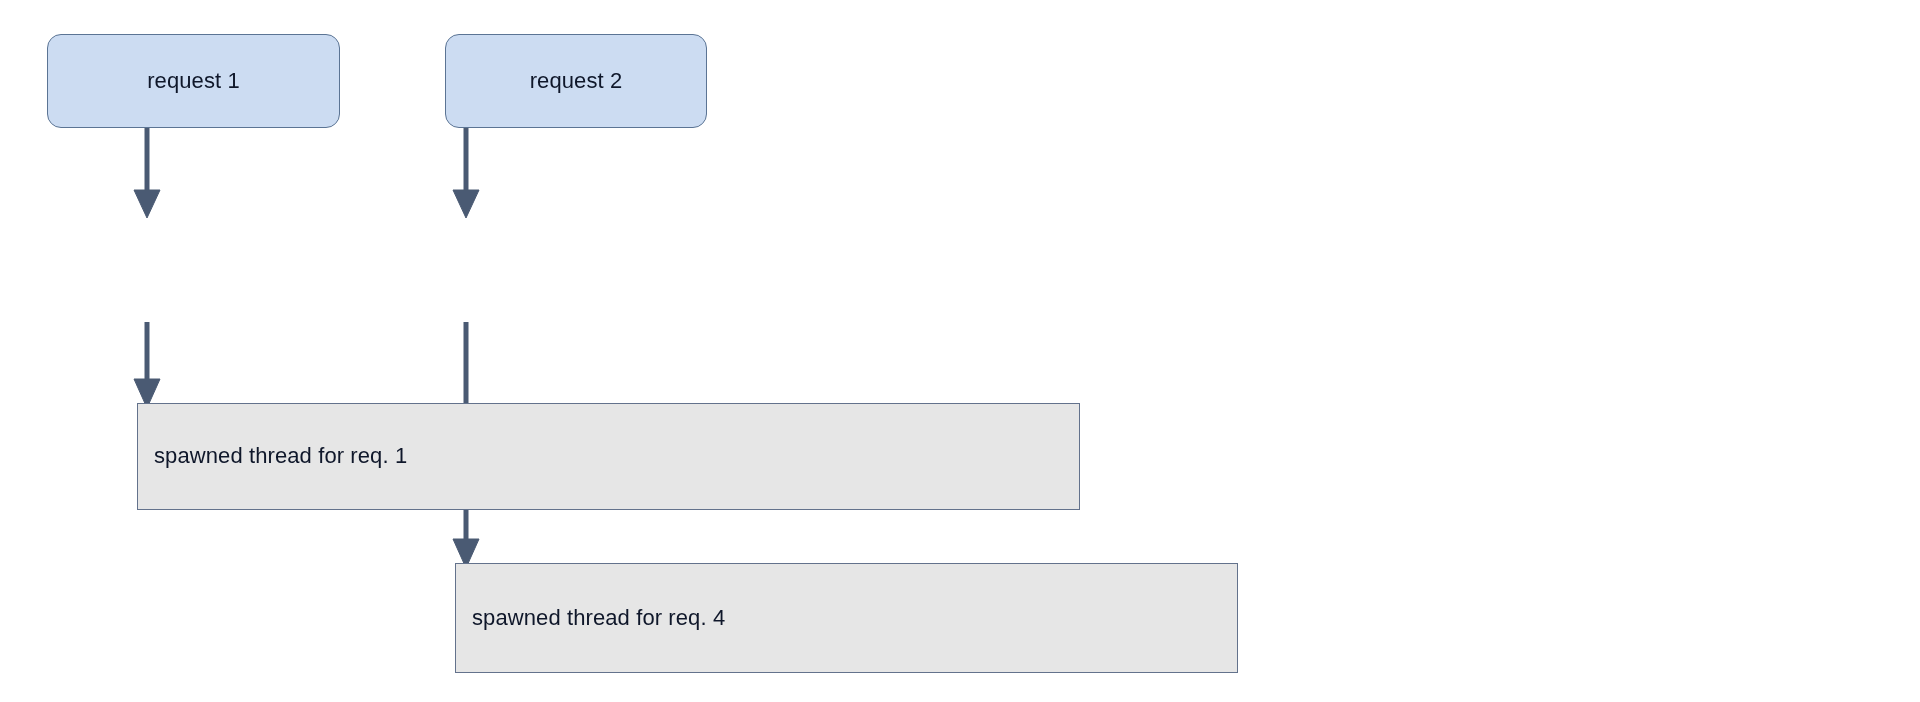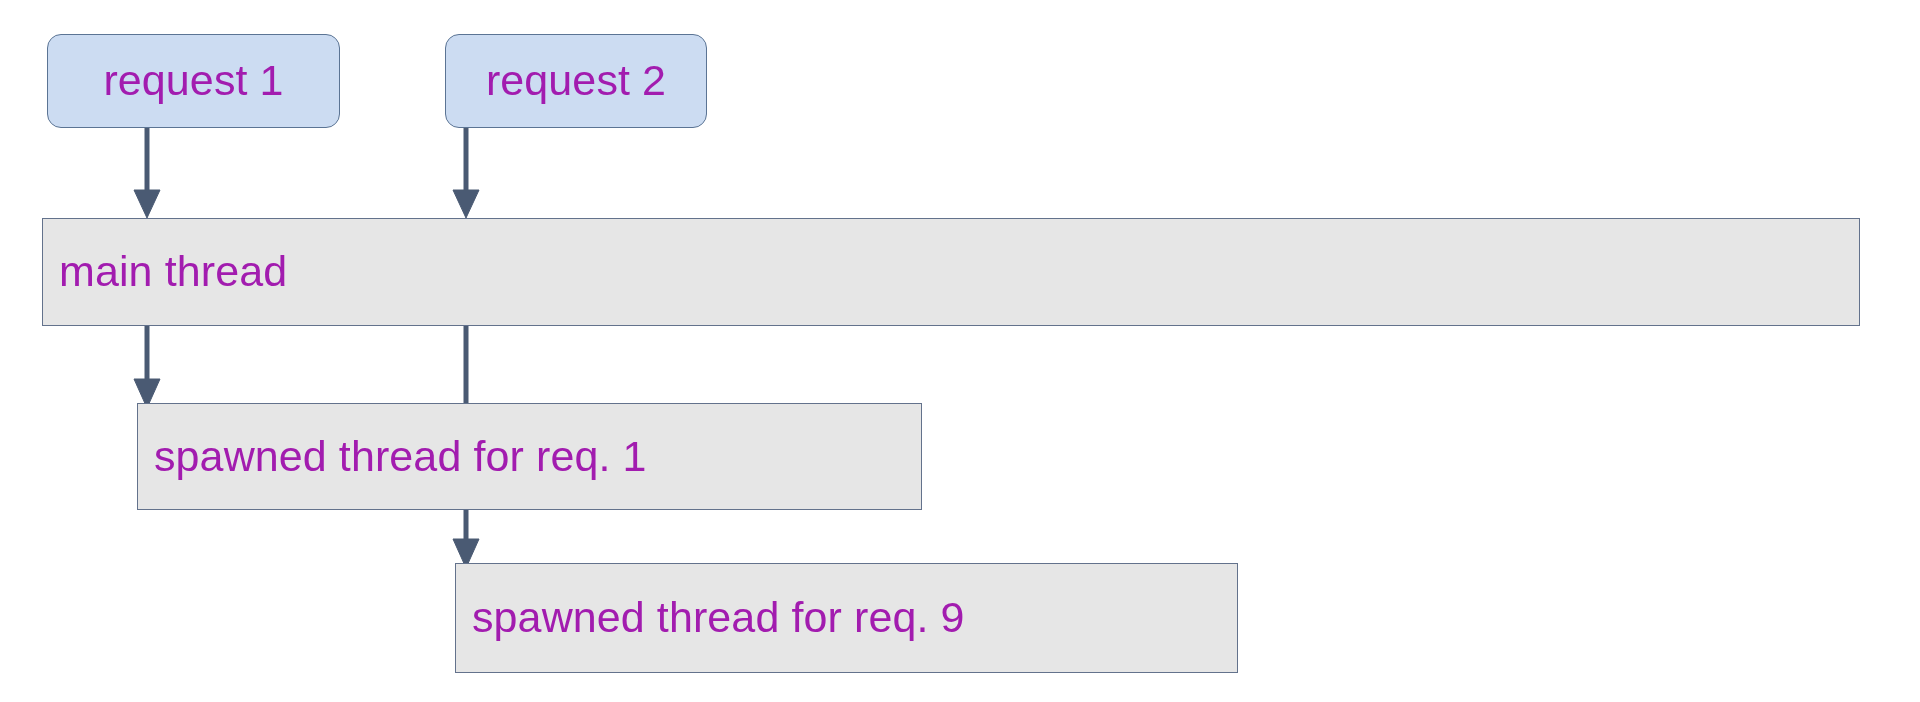--- a/index.html
+++ b/index.html
@@ -20,23 +20,23 @@
     overflow: hidden;
   }
   .node {
     position: absolute;
     box-sizing: border-box;
     display: flex;
     align-items: center;
     z-index: 3;
   }
   .node-label {
-    font-size: 43px;
+    font-size: 22px;
     line-height: 1.1;
-    color: #a21caf;
+    color: #0f172a;
     white-space: nowrap;
     letter-spacing: 0.1px;
   }
   
   .request-node {
     background: #ccdcf2;
     border: 1.6px solid #5b7494;
     border-radius: 14px;
     justify-content: center;
   }
@@ -95,25 +95,22 @@
   </svg>
 
   <div class="node request-node" style="left:47px; top:34px; width:293px; height:94px;">
     <span class="node-label">request 1</span>
   </div>
 
   <div class="node request-node" style="left:445px; top:34px; width:262px; height:94px;">
     <span class="node-label">request 2</span>
   </div>
 
-  <div class="node thread-node" style="left:42px; top:218px; width:1818px; height:108px;">
-    <span class="node-label">main thread</span>
-  </div>
 
-  <div class="node thread-node" style="left:137px; top:403px; width:785px; height:107px;">
+  <div class="node thread-node" style="left:137px; top:403px; width:943px; height:107px;">
     <span class="node-label">spawned thread for req. 1</span>
   </div>
 
   <div class="node thread-node" style="left:455px; top:563px; width:783px; height:110px;">
-    <span class="node-label">spawned thread for req. 9</span>
+    <span class="node-label">spawned thread for req. 4</span>
   </div>
 
 </div>
 
 </body></html>

